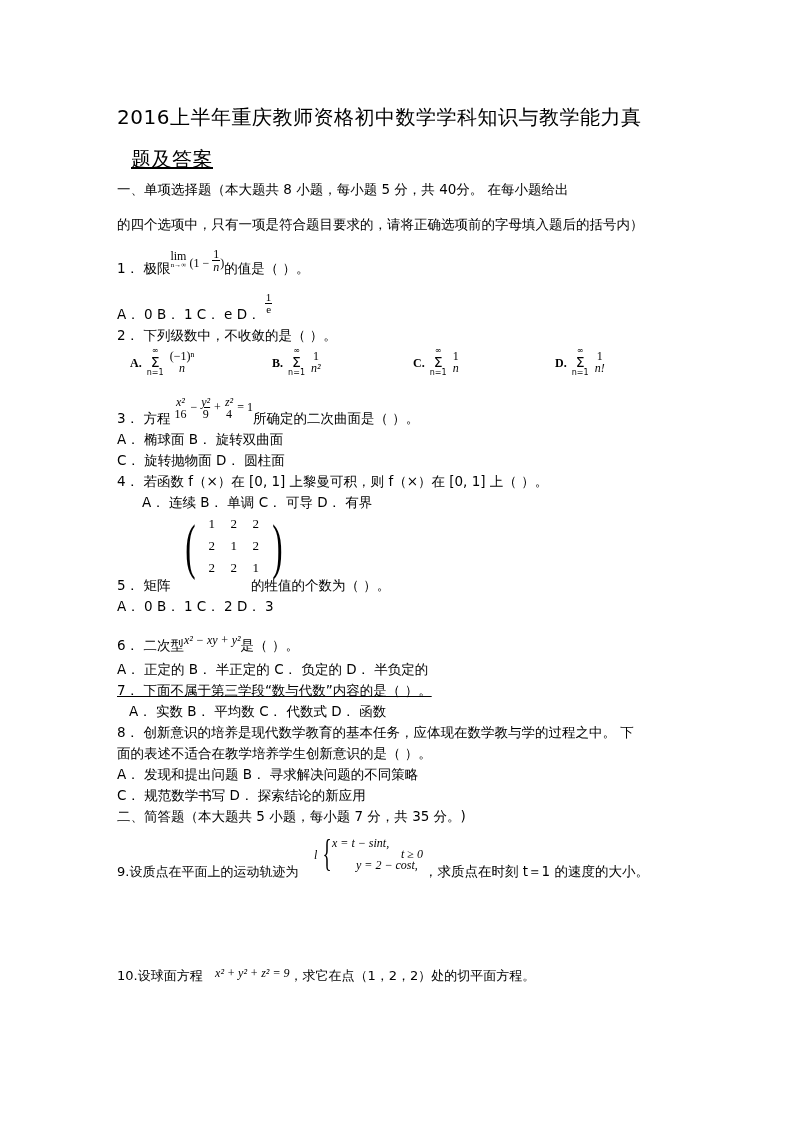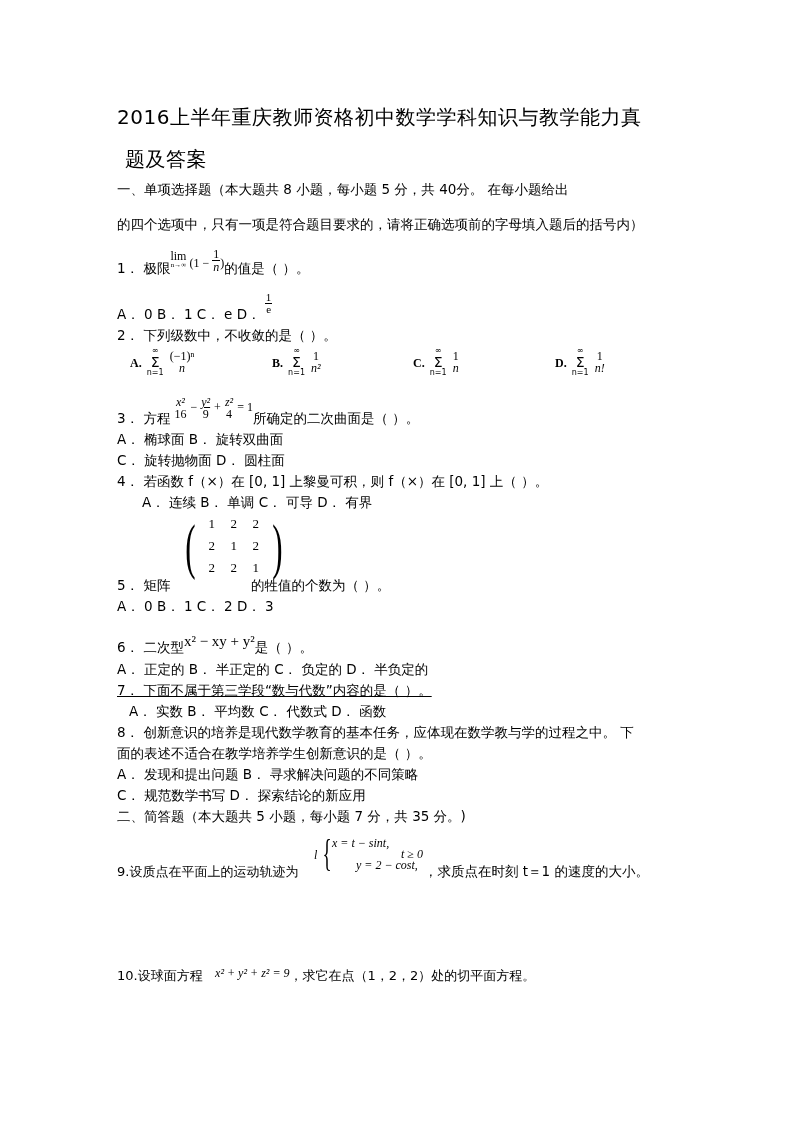--- a/index.html
+++ b/index.html
@@ -18,21 +18,21 @@
   .opt-b { font-family: "Liberation Serif", serif; font-weight: bold; font-size: 12px; }
   .matrix { display: inline-flex; align-items: center; }
   .paren { font-family: "Liberation Serif", serif; font-size: 62px; font-weight: 100; line-height: 1; transform: scaleX(0.5); }
   .mgrid { display: grid; grid-template-columns: repeat(3, 22px); row-gap: 6px; font-family: "Liberation Serif", serif; font-size: 13px; text-align: center; }
   .brace { font-family: "Liberation Serif", serif; font-size: 38px; line-height: 1; transform: scaleX(0.5); display: inline-block; }
 </style>
 </head>
 <body>
 
 <div class="abs title" style="left:117px; top:104px;">2016上半年重庆教师资格初中数学学科知识与教学能力真</div>
-<div class="abs title" style="left:125px; top:146px;">题及答案</div>
+<div class="abs title" style="left:131px; top:146px;text-decoration:underline;">题及答案</div>
 
 <div class="abs t" style="left:117px; top:181px;">一、单项选择题（本大题共 8 小题，每小题 5 分，共 40分。 在每小题给出</div>
 <div class="abs t" style="left:117px; top:216px;">的四个选项中，只有一项是符合题目要求的，请将正确选项前的字母填入题后的括号内）</div>
 
 <div class="abs t" style="left:117px; top:248px;">
   <span>1． 极限</span><span class="math" style="display:inline-block; vertical-align:-2px;"><span style="display:inline-block; text-align:center; vertical-align:8px; line-height:1;"><span style="display:block;">lim</span><span class="small" style="display:block;">n→∞</span></span> <span style="vertical-align:8px;">(1 −</span> <span class="frac" style="vertical-align:4px;"><span class="num">1</span><span class="den" style="font-style:italic;">n</span></span><span style="vertical-align:8px;">)</span></span><span>的值是（ ）。</span>
 </div>
 <div class="abs t" style="left:117px; top:292px;">
   <span>A． 0 B． 1 C． e D．</span>
   <span class="math frac" style="vertical-align:6px; font-size:11px;"><span class="num" style="border-bottom:none;">1</span><span style="display:block; border-top:1px solid #000;"></span><span class="den">e</span></span>
@@ -92,21 +92,21 @@
         <span>1</span>
     </div>
     <span class="paren">)</span>
   </div>
 </div>
 <div class="abs t" style="left:117px; top:577px;">5． 矩阵</div>
 <div class="abs t" style="left:251px; top:577px;">的牲值的个数为（ ）。</div>
 <div class="abs t" style="left:117px; top:598px;">A． 0 B． 1 C． 2 D． 3</div>
 
 <div class="abs t" style="left:117px; top:633px;">
-  <span>6． 二次型</span><span class="math" style="vertical-align:6px; font-size:15px;">x² − xy + y²</span><span>是（ ）。</span>
+  <span>6． 二次型</span><span class="math" style="font-style:italic; vertical-align:6px; font-size:12px;">x² − xy + y²</span><span>是（ ）。</span>
 </div>
 <div class="abs t" style="left:117px; top:661px;">A． 正定的 B． 半正定的 C． 负定的 D． 半负定的</div>
 
 <div class="abs t" style="left:117px; top:682px;text-decoration:underline;">7． 下面不属于第三学段“数与代数”内容的是（ ）。</div>
 <div class="abs t" style="left:117px; top:703px;margin-left:12px;">A． 实数 B． 平均数 C． 代数式 D． 函数</div>
 
 <div class="abs t" style="left:117px; top:724px;">8． 创新意识的培养是现代数学教育的基本任务，应体现在数学教与学的过程之中。 下</div>
 <div class="abs t" style="left:117px; top:745px;">面的表述不适合在教学培养学生创新意识的是（ ）。</div>
 <div class="abs t" style="left:117px; top:766px;">A． 发现和提出问题 B． 寻求解决问题的不同策略</div>
 <div class="abs t" style="left:117px; top:787px;">C． 规范数学书写 D． 探索结论的新应用</div>

